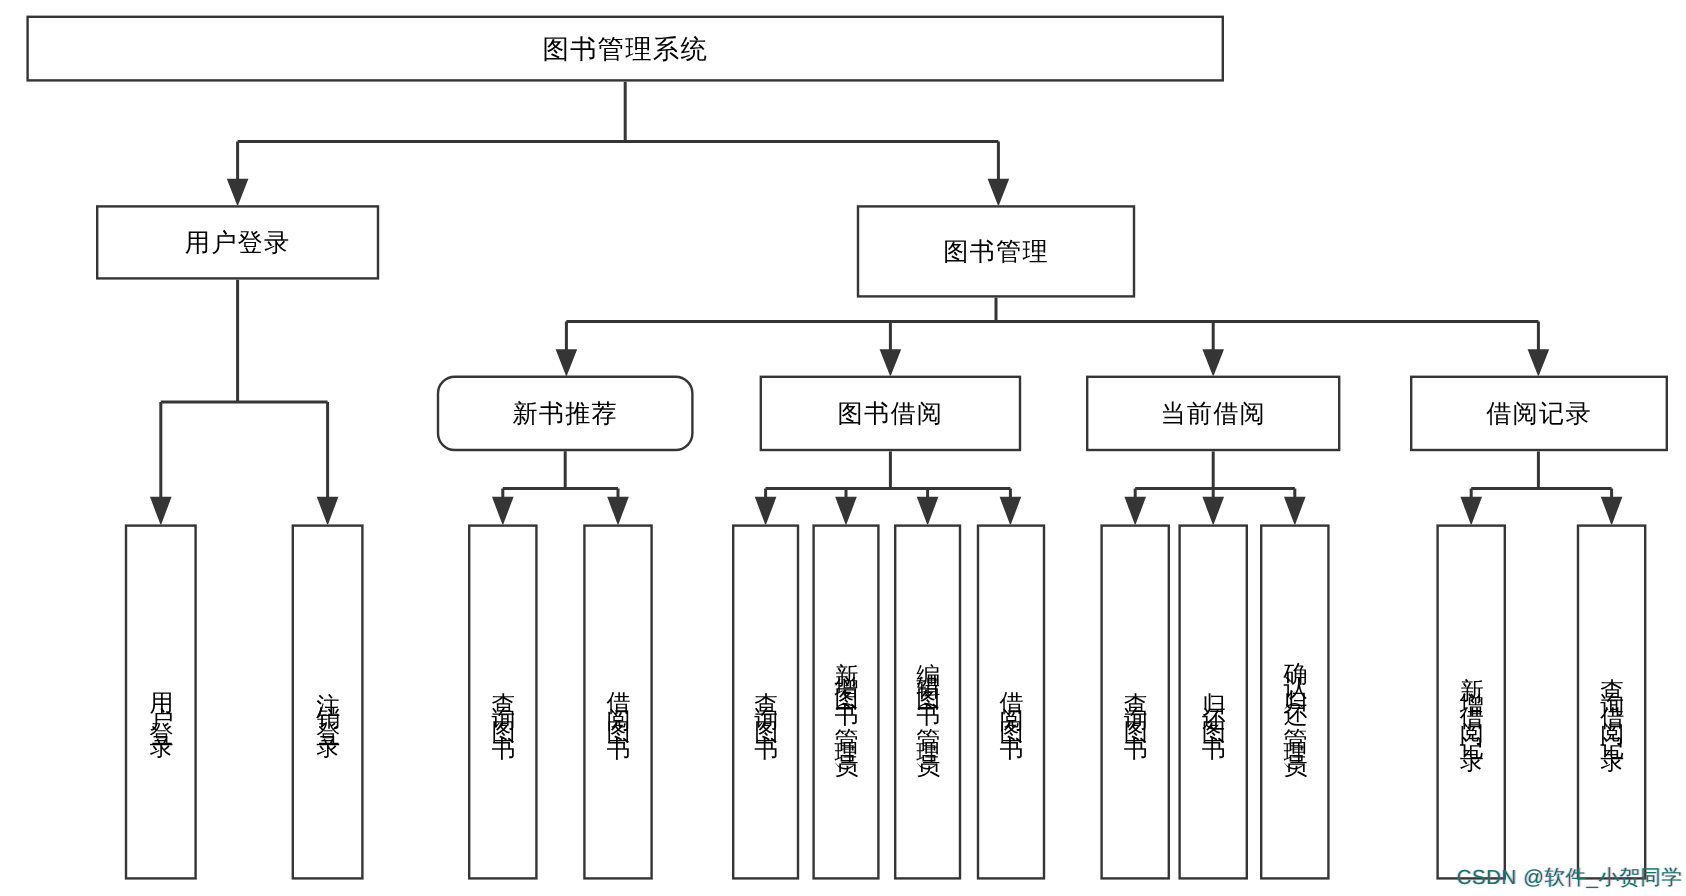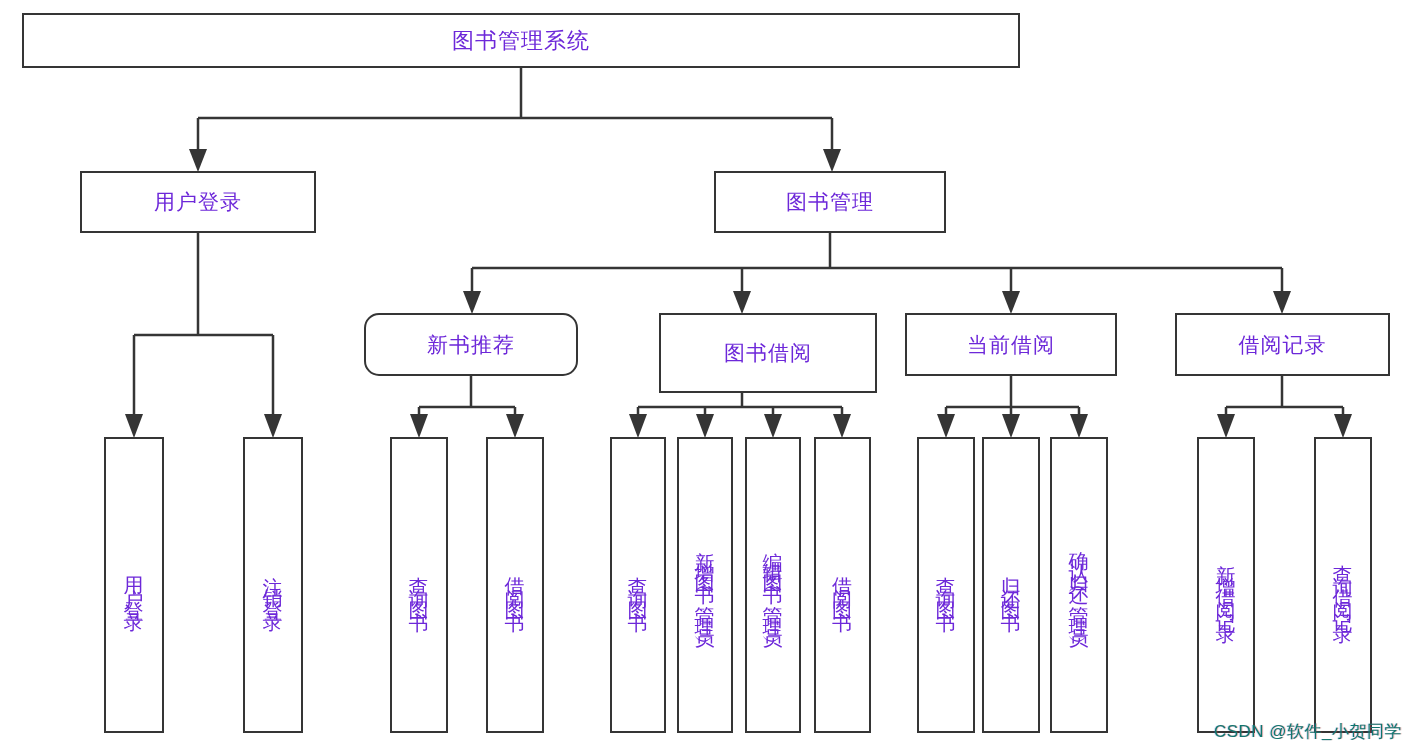--- a/index.html
+++ b/index.html
@@ -22,21 +22,21 @@
     height: 747px;
   }
   .node {
     position: absolute;
     box-sizing: border-box;
     border: 2.5px solid #353535;
     background: #ffffff;
     display: flex;
     align-items: center;
     justify-content: center;
-    color: #6d28d9;
+    color: #000000;
   }
   .h-label {
     font-size: 21px;
     letter-spacing: 1px;
     white-space: nowrap;
   }
   .root-label { font-size: 22px; }
   .v-label {
     writing-mode: vertical-rl;
     text-orientation: mixed;
@@ -98,28 +98,28 @@
     <polygon points="1334,414 1352,414 1343,438" fill="#353535"></polygon>
   </svg>
 
   <div class="node" style="left:22px; top:13px; width:998px; height:55px;">
     <span class="h-label root-label">图书管理系统</span>
   </div>
 
   <div class="node" style="left:80px; top:171px; width:236px; height:62px;">
     <span class="h-label">用户登录</span>
   </div>
-  <div class="node" style="left:714px; top:171px; width:232px; height:62px;">
+  <div class="node" style="left:714px; top:171px; width:232px; height:77px;">
     <span class="h-label">图书管理</span>
   </div>
 
   <div class="node" style="left:364px; top:313px; width:214px; height:63px;border-radius:15px;">
     <span class="h-label">新书推荐</span>
   </div>
-  <div class="node" style="left:659px; top:313px; width:218px; height:80px;">
+  <div class="node" style="left:633px; top:313px; width:218px; height:63px;">
     <span class="h-label">图书借阅</span>
   </div>
   <div class="node" style="left:1175px; top:313px; width:215px; height:63px;">
     <span class="h-label">借阅记录</span>
   </div>
   <div class="node" style="left:905px; top:313px; width:212px; height:63px;">
     <span class="h-label">当前借阅</span>
   </div>
 
   <div class="node" style="left:104px; top:437px; width:60px; height:296px;">

